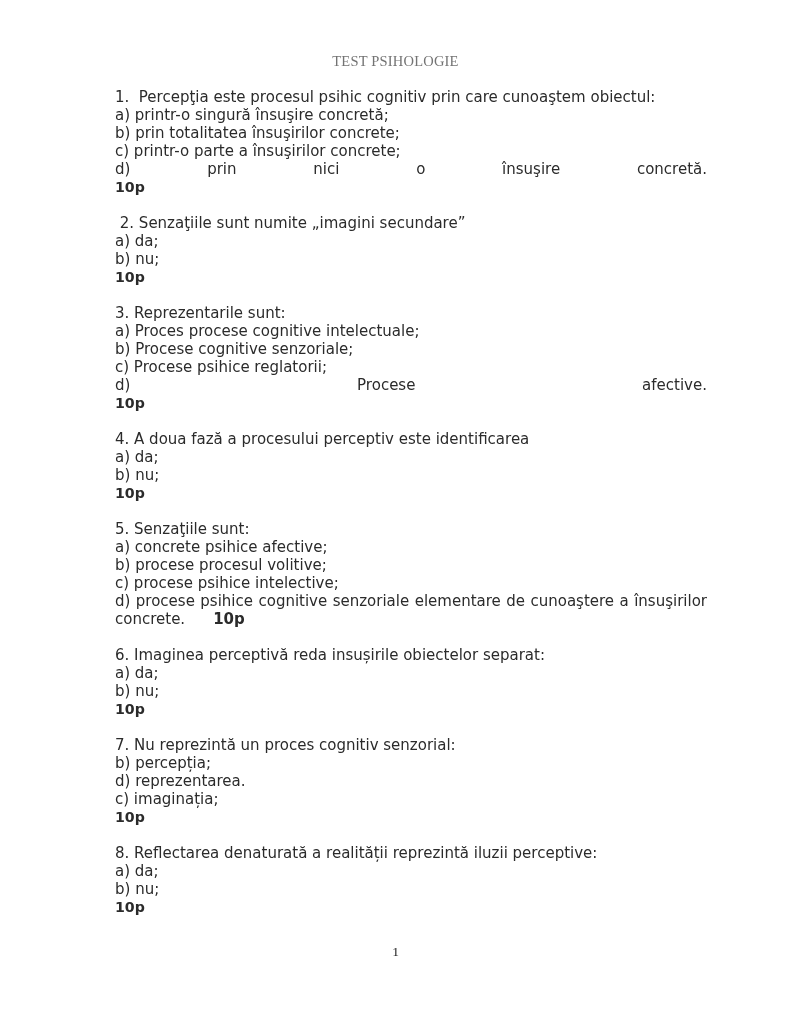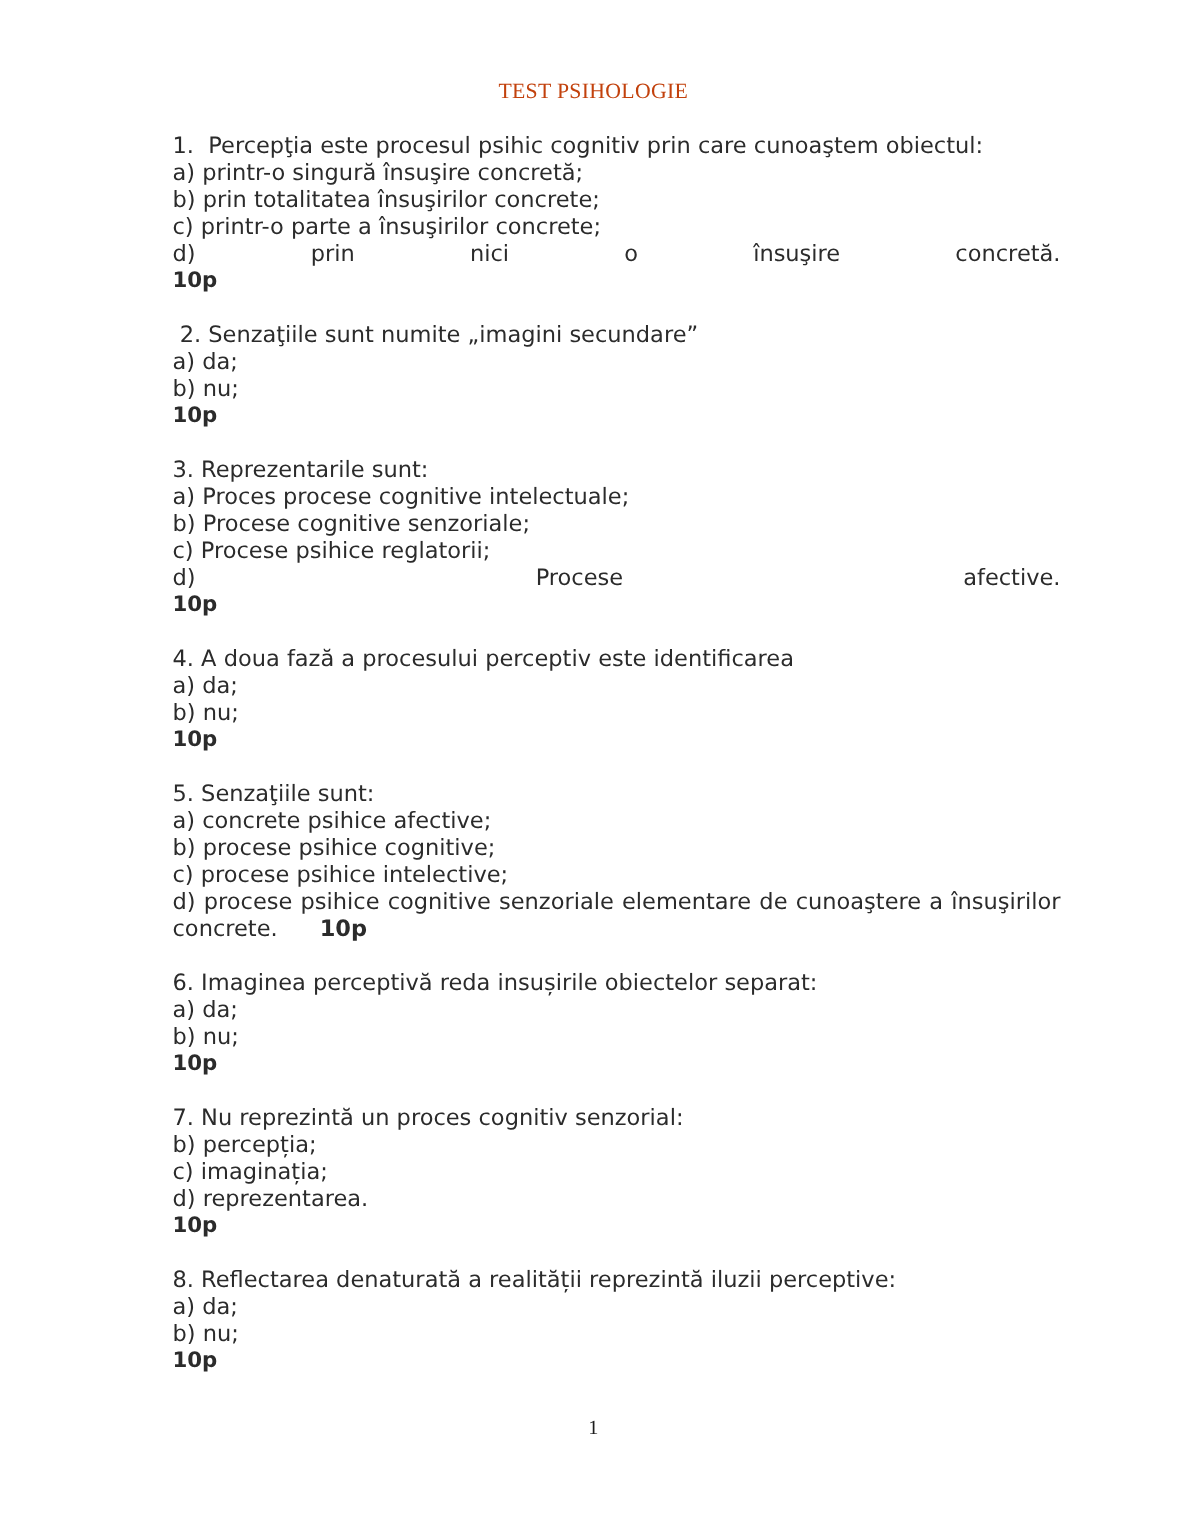--- a/index.html
+++ b/index.html
@@ -25,21 +25,21 @@
   }
   .doc-title {
     position: absolute;
     left: 0;
     top: 52px;
     width: 791px;
     text-align: center;
     font-family: "Liberation Serif", "DejaVu Serif", serif;
     font-size: 14.5px;
     line-height: 18px;
-    color: #c2410c;
+    color: #737373;
     letter-spacing: 0.2px;
   }
   .body-block {
     position: absolute;
     left: 115px;
     top: 88px;
     width: 592px;
   }
   .qblock {
     margin: 0 0 18px 0;
@@ -117,35 +117,35 @@
       </div>
       <div class="qblock">
         <div class="qline">4. A doua fază a procesului perceptiv este identificarea</div>
         <div class="qline">a) da;</div>
         <div class="qline">b) nu;</div>
         <div class="pts">10p</div>
       </div>
       <div class="qblock">
         <div class="qline">5. Senzaţiile sunt:</div>
         <div class="qline">a) concrete psihice afective;</div>
-        <div class="qline">b) procese psihice cognitive;</div>
+        <div class="qline">b) procese procesul volitive;</div>
         <div class="qline">c) procese psihice intelective;</div>
         <div class="qline justify-wrap"><span>d) procese psihice cognitive senzoriale elementare de cunoaştere a însuşirilor concrete.</span><span class="gap"></span><span class="pts-inline">10p</span></div>
       </div>
       <div class="qblock">
         <div class="qline">6. Imaginea perceptivă reda insușirile obiectelor separat:</div>
         <div class="qline">a) da;</div>
         <div class="qline">b) nu;</div>
         <div class="pts">10p</div>
       </div>
       <div class="qblock">
         <div class="qline">7. Nu reprezintă un proces cognitiv senzorial:</div>
         <div class="qline">b) percepția;</div>
+        <div class="qline">d) reprezentarea.</div>
         <div class="qline">c) imaginația;</div>
-        <div class="qline">d) reprezentarea.</div>
         <div class="pts">10p</div>
       </div>
       <div class="qblock">
         <div class="qline">8. Reflectarea denaturată a realității reprezintă iluzii perceptive:</div>
         <div class="qline">a) da;</div>
         <div class="qline">b) nu;</div>
         <div class="pts">10p</div>
       </div>
     </div>
 

